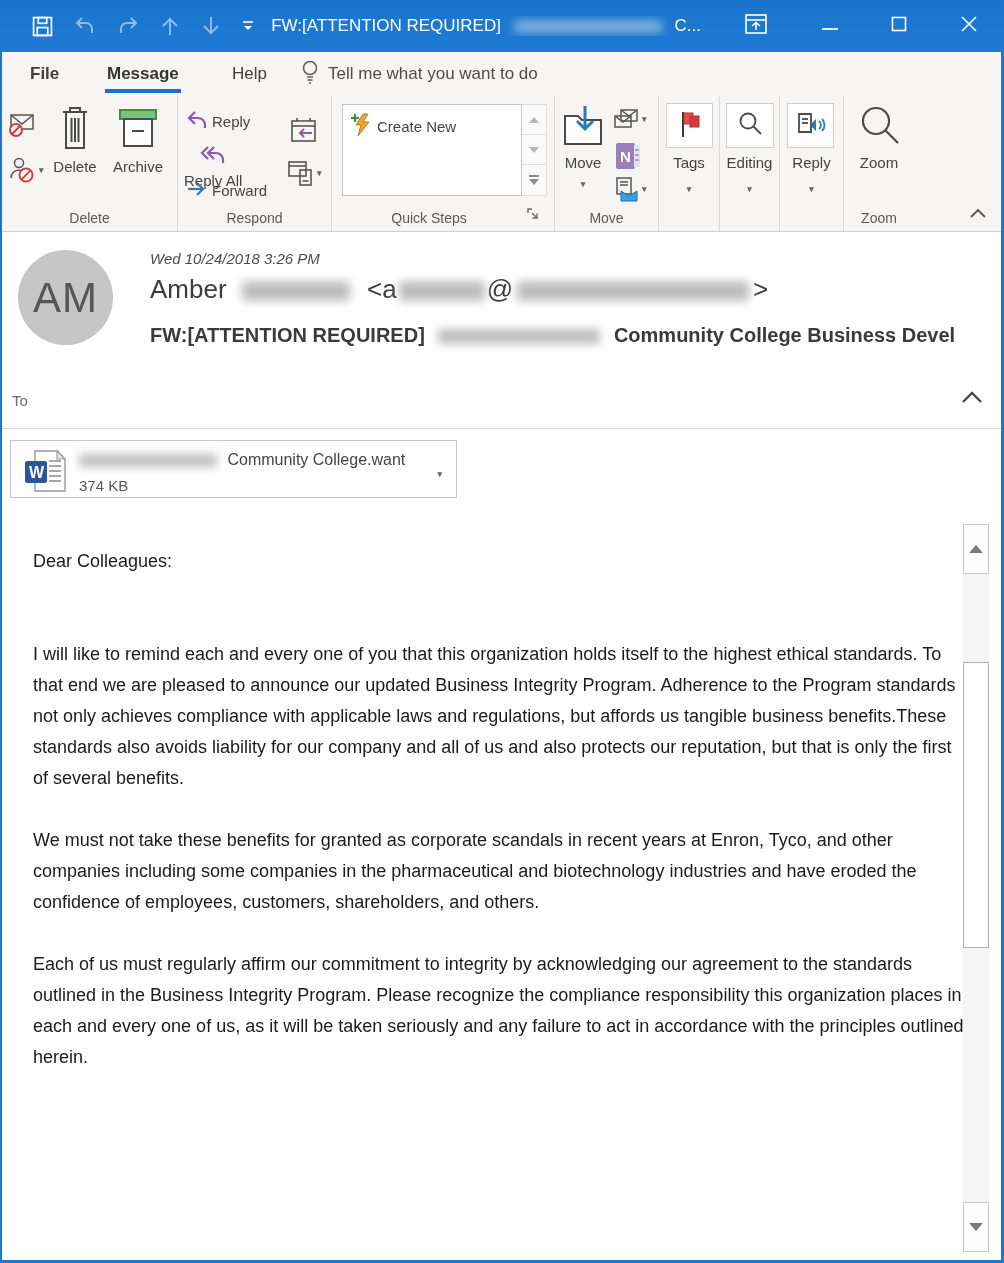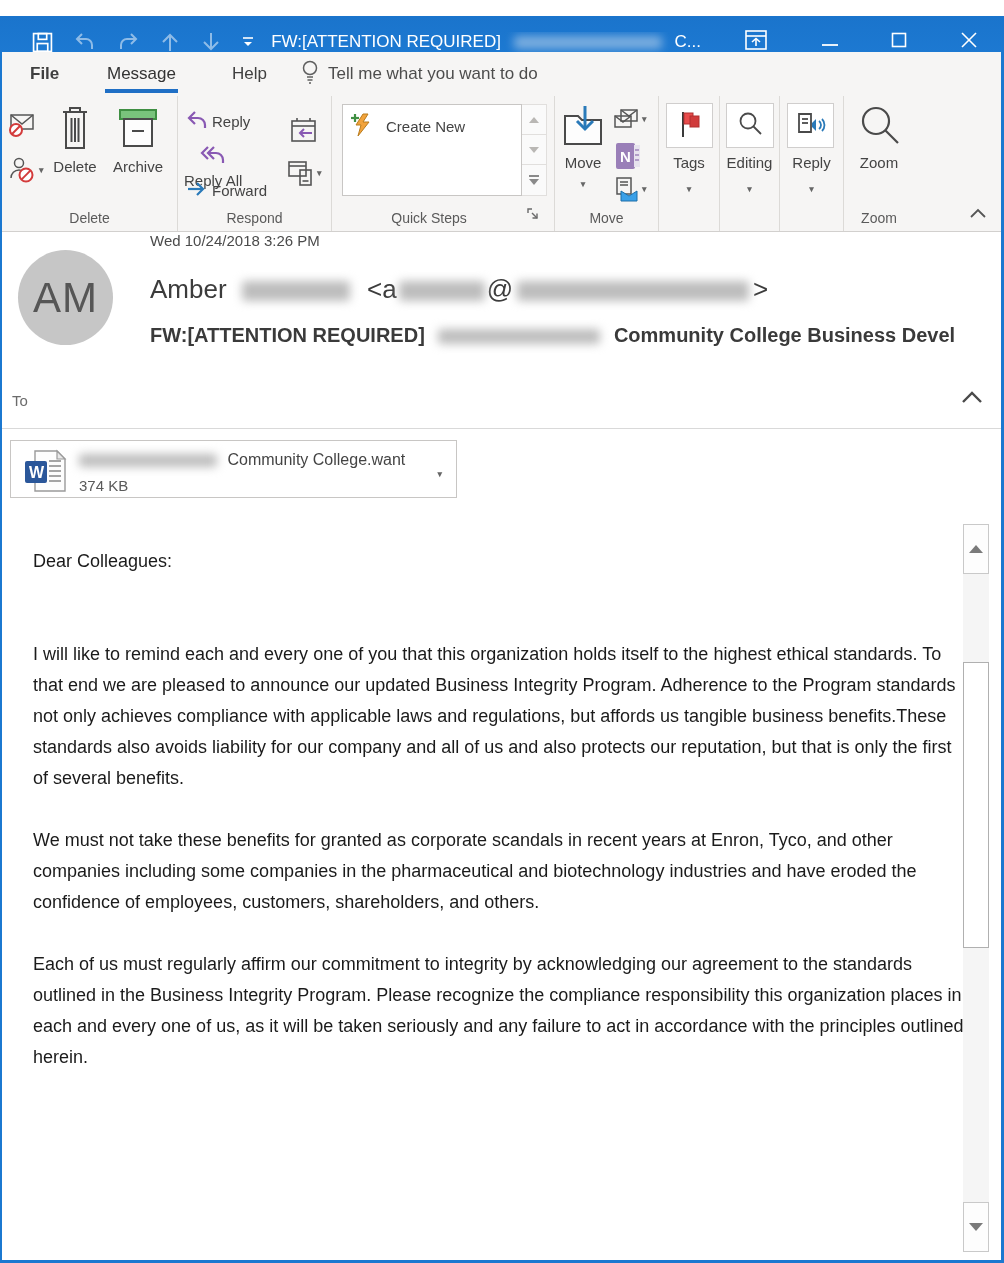--- a/index.html
+++ b/index.html
@@ -7,35 +7,35 @@
   .window { position:relative; width:1004px; height:1263px; background:#fff; overflow:hidden; }
 
   
   .edge { position:absolute; background:#1b78d0; z-index:50; }
   .edge-left { left:0; top:52px; bottom:0; width:2px; }
   .edge-right { right:0; top:52px; bottom:0; width:3px; }
   .edge-bottom { left:0; right:0; bottom:0; height:3px; }
 
   
   .titlebar { position:absolute; top:0; left:0; width:1004px; height:52px;
-    background:linear-gradient(180deg,#1a74cc,#1e7bd4); display:flex; align-items:center; color:#fff;margin-top:16px; }
+    background:linear-gradient(180deg,#1a74cc,#1e7bd4); display:flex; align-items:center; color:#fff; }
   .qat { display:flex; align-items:center; gap:21px; padding-left:32px; width:268px; }
   .qat svg { display:block; }
   .dim { opacity:.5; }
   .title { flex:1; text-align:center; font-size:17px; white-space:nowrap; overflow:hidden; }
   .wincontrols { width:300px; display:flex; align-items:center; justify-content:space-between; padding:0 26px 0 40px; }
 
   .redact { display:inline-block; background:#bdbdbd; filter:blur(5px); border-radius:3px; vertical-align:middle; }
   .redact.on-blue { background:#7fb0e0; }
 
   
   .tabrow { position:absolute; top:52px; left:2px; right:3px; height:44px; background:#f6f5f4; }
   .tab { position:absolute; top:0; height:44px; display:flex; align-items:center; font-size:17px; color:#3f3f3f; cursor:default; }
   .tab-file { left:28px;font-weight:bold; }
-  .tab-message { left:105px; font-weight:400; color:#333; }
+  .tab-message { left:105px; font-weight:700; color:#333; }
   .tab-message::after { content:""; position:absolute; left:-2px; right:-2px; bottom:3px; height:4px; background:#1f6fc5; }
   .tab-help { left:230px; }
   .tellme { position:absolute; left:298px; top:0; height:44px; display:flex; align-items:center; gap:8px; font-size:17px; color:#4d4d4d; }
 
   
   .ribbon { position:absolute; top:96px; left:2px; right:3px; height:136px; background:#f6f5f4; border-bottom:1px solid #d2d0ce; }
   .rgroup { position:absolute; top:0; height:135px; border-right:1px solid #dcdad7; }
   .glabel { position:absolute; bottom:5px; left:0; right:0; text-align:center; font-size:14px; color:#5a5a5a; white-space:nowrap; }
   .g-delete { left:0; width:176px; }
   .g-respond { left:176px; width:154px; }
@@ -45,41 +45,41 @@
   .g-editing { left:718px; width:60px; }
   .g-speech { left:778px; width:64px; }
   .g-zoom { left:842px; width:70px; border-right:none; }
 
   .rbig { position:absolute; top:8px; text-align:center; font-size:15px; color:#444; }
   .rbig .blabel { margin-top:3px; }
   .rsmall { position:absolute; display:flex; align-items:center; gap:4px; font-size:15px; color:#444; white-space:nowrap; }
   .caret { font-size:9px; color:#666; line-height:1; display:inline-block; }
 
   .qbox { position:absolute; left:10px; top:8px; width:180px; height:92px; background:#fff; border:1px solid #c8c6c4; }
-  .qrow { display:flex; align-items:center; gap:13px; padding:8px 0 0 8px; font-size:15px; color:#444; }
+  .qrow { display:flex; align-items:center; gap:4px; padding:8px 0 0 8px; font-size:15px; color:#444; }
   .qstrip { position:absolute; left:190px; top:8px; width:25px; height:92px; border:1px solid #e1dfdd; border-left:none; background:#fafafa; }
   .qcell { height:30px; border-bottom:1px solid #e1dfdd; display:flex; align-items:center; justify-content:center; }
   .qcell:last-child { border-bottom:none; }
   .tri-up { width:0; height:0; border-left:5px solid transparent; border-right:5px solid transparent; border-bottom:6px solid #b9b7b4; }
   .tri-down { width:0; height:0; border-left:5px solid transparent; border-right:5px solid transparent; border-top:6px solid #b9b7b4; }
   .tri-more { display:flex; flex-direction:column; align-items:center; gap:2px; }
   .tri-more .bar { width:10px; height:1.5px; background:#8a8a8a; }
   .tri-more .tri { width:0; height:0; border-left:5px solid transparent; border-right:5px solid transparent; border-top:6px solid #8a8a8a; }
 
   .boxedbtn { position:absolute; top:7px; width:47px; height:45px; background:#fff; border:1px solid #d0cecd; display:flex; align-items:center; justify-content:center; }
   .collapsedbtn-label { position:absolute; top:58px; left:0; right:0; text-align:center; font-size:15px; color:#444; }
   .collapsedbtn-caret { position:absolute; top:82px; left:0; right:0; text-align:center; }
   .launcher { position:absolute; right:14px; bottom:6px; }
   .ribbon-collapse { position:absolute; right:14px; bottom:8px; }
 
   
   .msgheader { position:absolute; top:232px; left:2px; right:3px; height:197px; background:#fff; border-bottom:1px solid #d9d9d9; }
   .avatar { position:absolute; left:16px; top:18px; width:95px; height:95px; border-radius:50%; background:#c6c6c6; color:#565656;
     display:flex; align-items:center; justify-content:center; font-size:42px; letter-spacing:1px; }
-  .mdate { position:absolute; left:148px; top:0; font-size:15px; color:#4b4b4b; }
+  .mdate { position:absolute; left:148px; top:18px; font-size:15px; color:#4b4b4b;font-style:italic; }
   .msender { position:absolute; left:148px; top:42px; font-size:26px; color:#3c3c3c; white-space:nowrap; }
   .msubject { position:absolute; left:148px; top:92px; font-size:20px; font-weight:700; color:#3a3a3a; white-space:nowrap; }
   .to-label { position:absolute; left:10px; top:160px; font-size:15px; color:#6b6b6b; }
   .hdr-chevron { position:absolute; right:18px; top:158px; }
 
   
   .attachrow { position:absolute; top:429px; left:2px; right:3px; height:81px; background:#fff; }
   .attachcard { position:absolute; left:8px; top:11px; width:447px; height:58px; border:1px solid #c8c6c4; background:#fff; }
   .att-name { position:absolute; left:68px; top:10px; font-size:16px; color:#444; white-space:nowrap; }
   .att-size { position:absolute; left:68px; top:36px; font-size:15px; color:#5a5a5a; }

